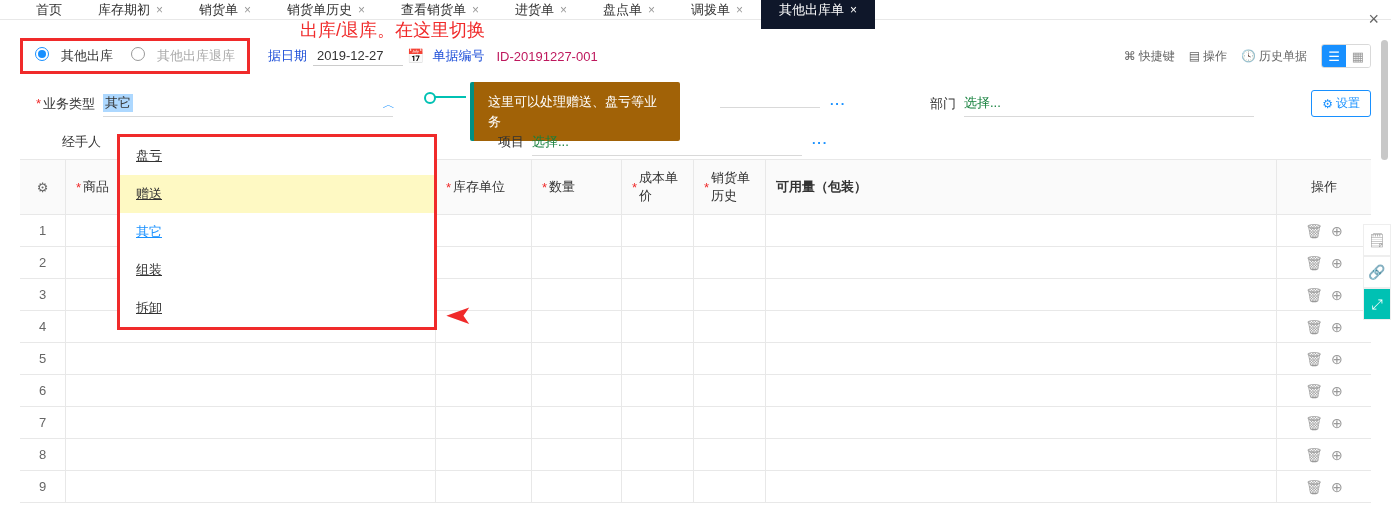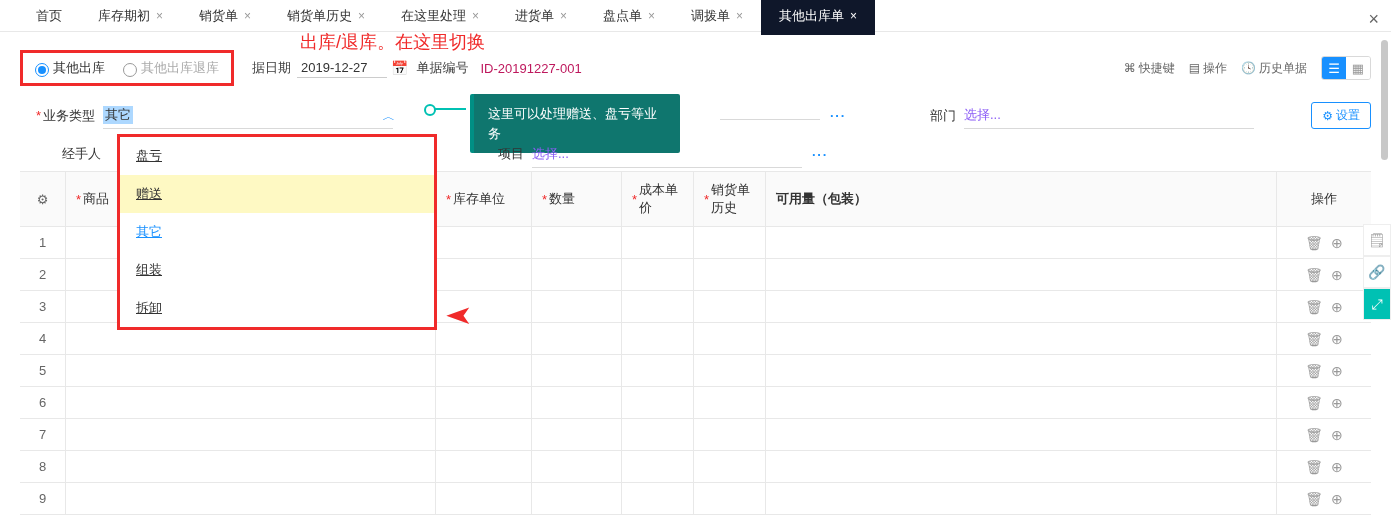--- a/index.html
+++ b/index.html
@@ -1,51 +1,51 @@
 <!DOCTYPE html>
 <html><head>
 <meta charset="utf-8">
 <style>
 * { box-sizing: border-box; margin: 0; padding: 0; }
 body { font-family: -apple-system, "PingFang SC", "Microsoft YaHei", sans-serif; font-size: 13px; color: #333; background: #fff; width: 1391px; height: 516px; overflow: hidden; position: relative; }
-.tabs { display: flex; align-items: center; height: 32px; border-bottom: 1px solid #e8e8e8; padding-left: 18px; position: relative; }
+.tabs { display: flex; align-items: center; height: 20px; border-bottom: 1px solid #e8e8e8; padding-left: 18px; position: relative; }
 .tab { display: flex; align-items: center; padding: 0 18px; height: 38px; color: #333; cursor: pointer; font-size: 13px; }
 .tab.active { background: #0f172a; color: #fff; }
 .tab-close { margin-left: 6px; font-size: 12px; color: #999; cursor: pointer; }
 .tab.active .tab-close { color: #fff; }
 .main-close { position: absolute; right: 12px; top: 9px; font-size: 18px; color: #666; cursor: pointer; }
 .toolbar { display: flex; align-items: center; padding: 18px 20px 8px; position: relative; }
 .radio-box { border: 3px solid #f02a2a; padding: 6px 12px; display: flex; align-items: center; gap: 18px; }
-.radio-item { display: flex; align-items: flex-end; gap: 4px; cursor: pointer; }
+.radio-item { display: flex; align-items: flex-start; gap: 12px; cursor: pointer; }
 .radio-dot { width: 14px; height: 14px; border-radius: 50%; border: 1px solid #999; display: inline-flex; align-items: center; justify-content: center; }
 .radio-dot.checked { border-color: #1890ff; }
 .radio-dot.checked::after { content: ""; width: 8px; height: 8px; border-radius: 50%; background: #1890ff; }
 .radio-item .lbl { color: #333; }
 .radio-item.unchecked .lbl { color: #aaa; }
 .anno-top { position: absolute; left: 300px; top: -2px; color: #f02a2a; font-size: 18px; font-weight: 500; }
 .tb-group { display: flex; align-items: center; margin-left: 18px; }
-.tb-label { color: #404040; margin-right: 6px; }
+.tb-label { color: #1d4ed8; margin-right: 6px; }
 .date-val { color: #333; border-bottom: 1px solid #ccc; padding: 2px 4px; display: inline-block; min-width: 90px; }
 .cal-icon { color: #1890ff; margin: 0 8px 0 4px; font-size: 14px; }
 .doc-no { color: #be185d; margin-left: 6px; }
 .tb-right { margin-left: auto; display: flex; align-items: center; gap: 14px; color: #666; }
 .tb-right .item { display: flex; align-items: center; gap: 3px; cursor: pointer; font-size: 12px; }
 .view-toggle { display: flex; border: 1px solid #d9d9d9; border-radius: 3px; overflow: hidden; }
 .view-toggle .vt { width: 24px; height: 22px; display: flex; align-items: center; justify-content: center; background: #fff; color: #999; cursor: pointer; }
 .view-toggle .vt.active { background: #1890ff; color: #fff; }
 .form-row { display: flex; align-items: center; padding: 8px 20px; position: relative; }
 .field { display: flex; align-items: center; position: relative; }
 .star { color: #f02a2a; margin-right: 2px; }
 .field-lbl { color: #333; margin-right: 8px; text-align: right; }
 .sel { border-bottom: 1px solid #d9d9d9; padding: 4px 0; min-width: 290px; display: flex; align-items: center; justify-content: space-between; color: #333; cursor: pointer; }
 .sel .sel-val { background: #add8ff; padding: 0 2px; }
 .sel .chev { color: #1890ff; font-size: 12px; }
-.placeholder { color: #8b5cf6; }
+.placeholder { color: #15803d; }
 .dots { color: #1890ff; margin-left: 10px; font-weight: bold; letter-spacing: 1px; cursor: pointer; }
-.tooltip { position: absolute; left: 470px; top: 0px; background: #0f766e; color: #fff; padding: 10px 14px; border-left: 4px solid #008f84; border-radius: 2px; font-size: 13px; max-width: 210px; line-height: 1.5; }
+.tooltip { position: absolute; left: 470px; top: 0px; background: #a16207; color: #fff; padding: 10px 14px; border-left: 4px solid #008f84; border-radius: 2px; font-size: 13px; max-width: 210px; line-height: 1.5; }
 .tooltip::before { content: ""; position: absolute; left: -46px; top: 14px; width: 38px; height: 2px; background: #00c1b3; }
 .tooltip::after { content: ""; position: absolute; left: -50px; top: 10px; width: 8px; height: 8px; border: 2px solid #00c1b3; border-radius: 50%; background: #fff; }
 .settings-btn { border: 1px solid #1890ff; color: #1890ff; background: #fff; padding: 4px 10px; border-radius: 3px; font-size: 12px; cursor: pointer; display: flex; align-items: center; gap: 3px; margin-left: auto; }
 .dropdown { position: absolute; left: 117px; top: 134px; width: 320px; background: #fff; border: 3px solid #f02a2a; z-index: 10; }
 .dropdown .opt { padding: 10px 16px; cursor: pointer; font-size: 13px; text-decoration: underline; }
 .dropdown .opt.highlight { background: #fef9c3; }
 .dropdown .opt.selected { color: #1890ff; }
 .arrow-anno { position: absolute; left: 448px; top: 300px; display: flex; align-items: center; z-index: 5; }
 .arrow-anno .arrow { color: #f02a2a; font-size: 26px; margin-right: 10px; transform: scaleX(1.3); }
 .arrow-anno .txt { color: #f02a2a; font-size: 18px; line-height: 1.5; }
@@ -82,21 +82,21 @@
     </div>
   <div class="tab">
       <span>销货单</span>
       <span class="tab-close">×</span>
     </div>
   <div class="tab">
       <span>销货单历史</span>
       <span class="tab-close">×</span>
     </div>
   <div class="tab">
-      <span>在这里处理</span>
+      <span>查看销货单</span>
       <span class="tab-close">×</span>
     </div>
   <div class="tab">
       <span>进货单</span>
       <span class="tab-close">×</span>
     </div>
   <div class="tab">
       <span>盘点单</span>
       <span class="tab-close">×</span>
     </div>

